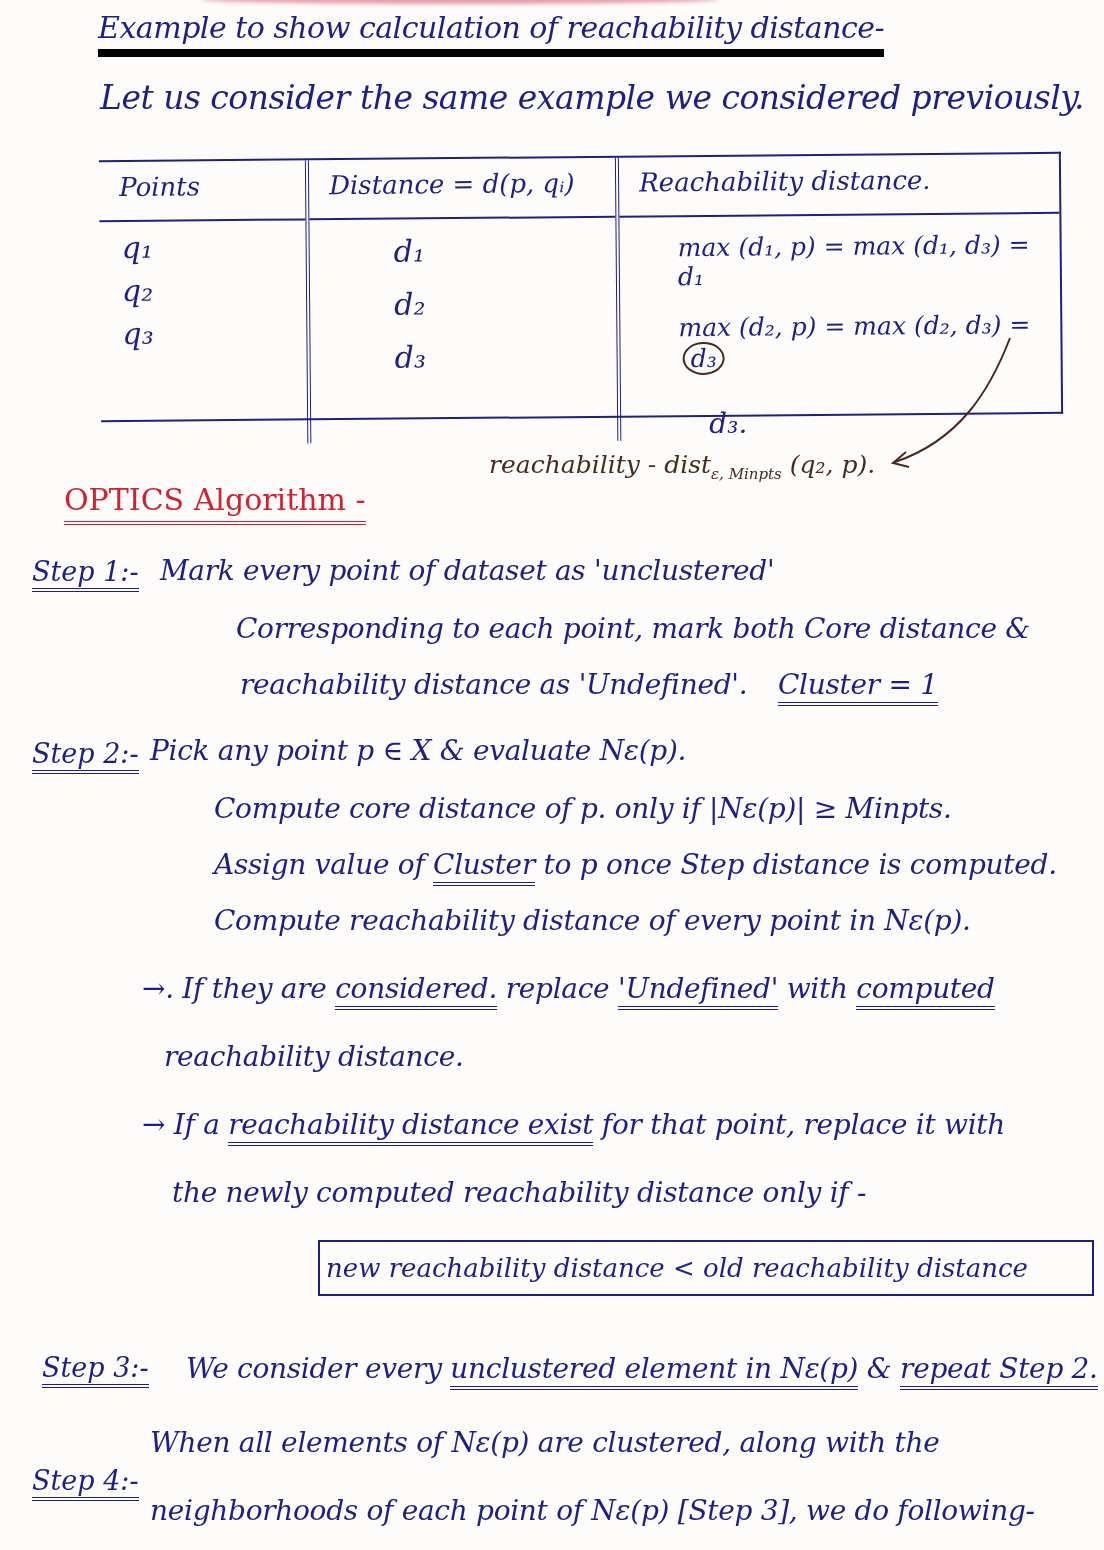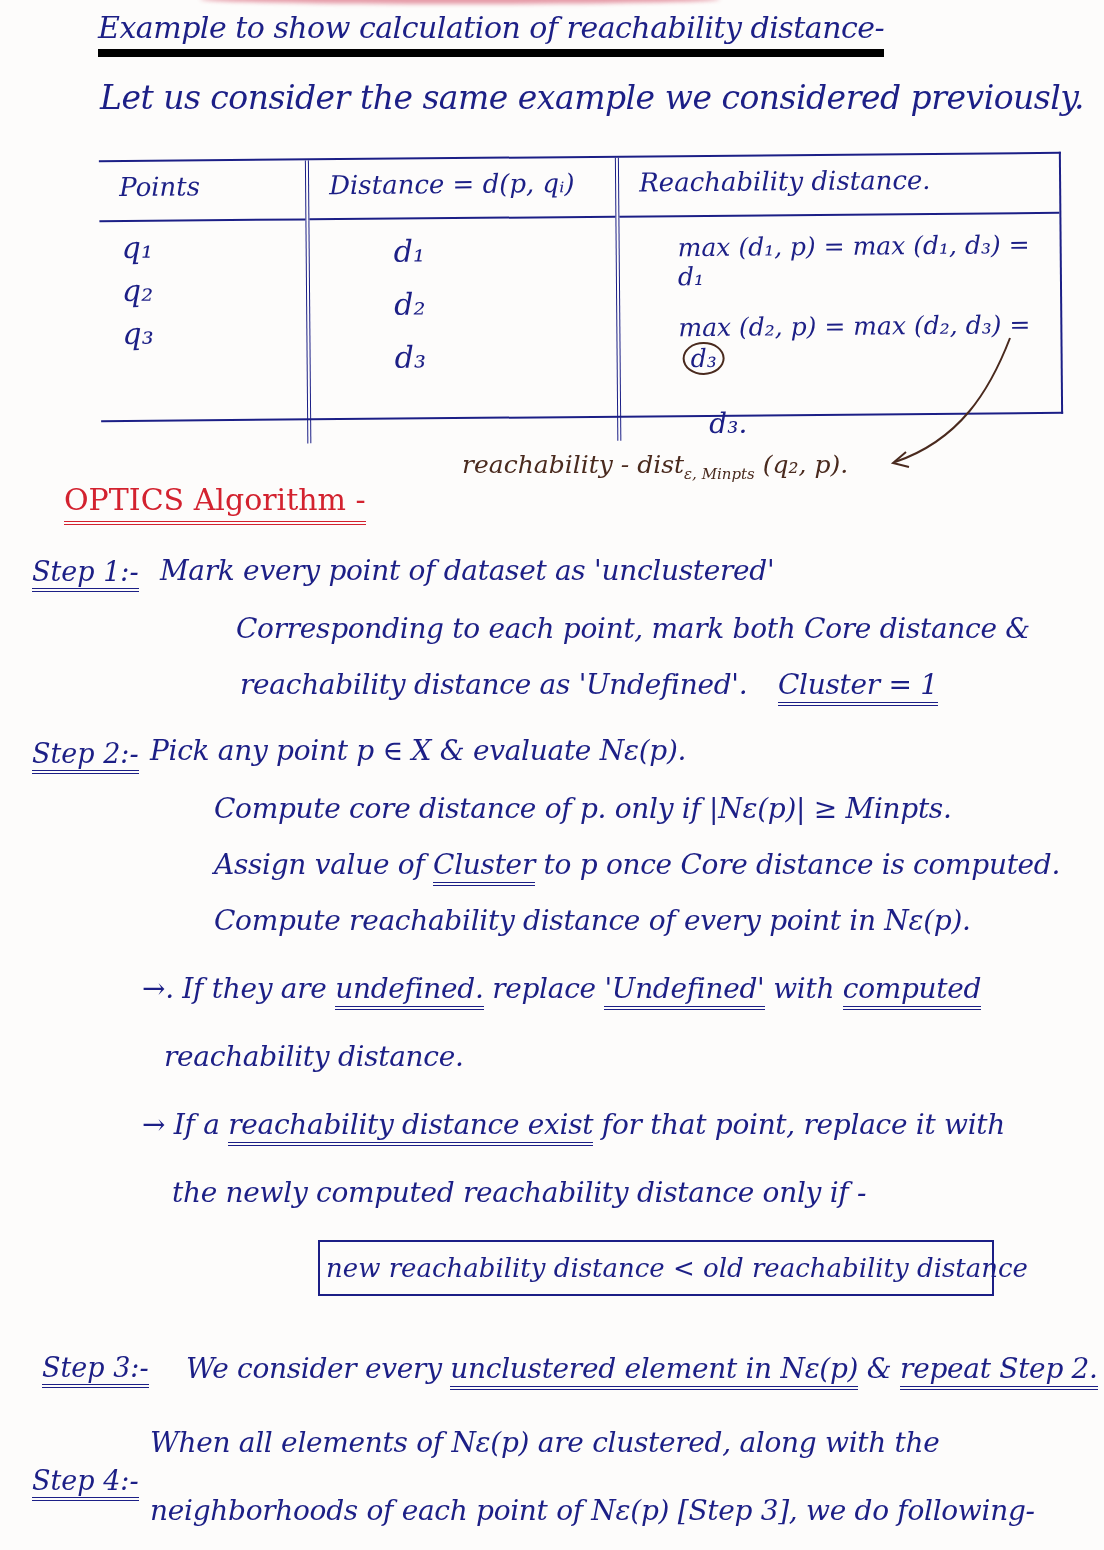--- a/index.html
+++ b/index.html
@@ -82,21 +82,21 @@
     .reach .cellstack { padding-left: 58px; padding-top: 16px; gap: 22px; font-size: 25px; }
     .reach .row3 { padding-left: 30px; font-size: 28px; margin-top: 10px; }
     .circled {
       display: inline-block;
       border: 2px solid #4a2a1e;
       border-radius: 50%;
       padding: 0 6px;
       margin-left: 4px;
     }
     .annot {
-      left: 462px; top: 450px;
+      left: 489px; top: 450px;
       font-size: 25px;
     }
     .annot sub { font-size: 15px; }
     .arrow-svg {
       position: absolute;
       left: 0; top: 0;
       pointer-events: none;
     }
 
     
@@ -118,21 +118,21 @@
     .line {
       position: absolute;
       font-size: 28px;
       letter-spacing: -0.3px;
       white-space: nowrap;
     }
     .u2 { border-bottom: 4px double #1c1f86; padding-bottom: 1px; }
     .boxed {
       position: absolute;
       left: 318px; top: 1240px;
-      width: 676px; height: 56px;
+      width: 776px; height: 56px;
       border: 2px solid #1c1f86;
       font-size: 26px;
       line-height: 52px;
       padding-left: 6px;
       box-sizing: border-box;
       white-space: nowrap;
     }
   </style>
 </head>
 <body>
@@ -200,27 +200,27 @@
   <span>reachability distance as 'Undefined'.</span>
   <span class="u2" style="margin-left:22px;">Cluster = 1</span>
 </div>
 
 <div class="step-label ink" style="left:32px; top:738px;">Step 2:-</div>
 <div class="line ink" style="left:150px; top:734px;">Pick any point p ∈ X &amp; evaluate Nε(p).</div>
 <div class="line ink" style="left:214px; top:792px;text-align:center;">Compute core distance of p. only if |Nε(p)| ≥ Minpts.</div>
 <div class="line ink" style="left:214px; top:848px;">
   <span>Assign value of</span>
   <span class="u2">Cluster</span>
-  <span>to p once Core distance is computed.</span>
+  <span>to p once Step distance is computed.</span>
 </div>
 <div class="line ink" style="left:214px; top:904px;">Compute reachability distance of every point in Nε(p).</div>
 
 <div class="line ink" style="left:142px; top:972px;">
   <span>→. If they are</span>
-  <span class="u2">undefined.</span>
+  <span class="u2">considered.</span>
   <span>replace</span>
   <span class="u2">'Undefined'</span>
   <span>with</span>
   <span class="u2">computed</span>
 </div>
 <div class="line ink" style="left:164px; top:1040px;">reachability distance.</div>
 
 <div class="line ink" style="left:142px; top:1108px;">
   <span>→ If a</span>
   <span class="u2">reachability distance exist</span>

